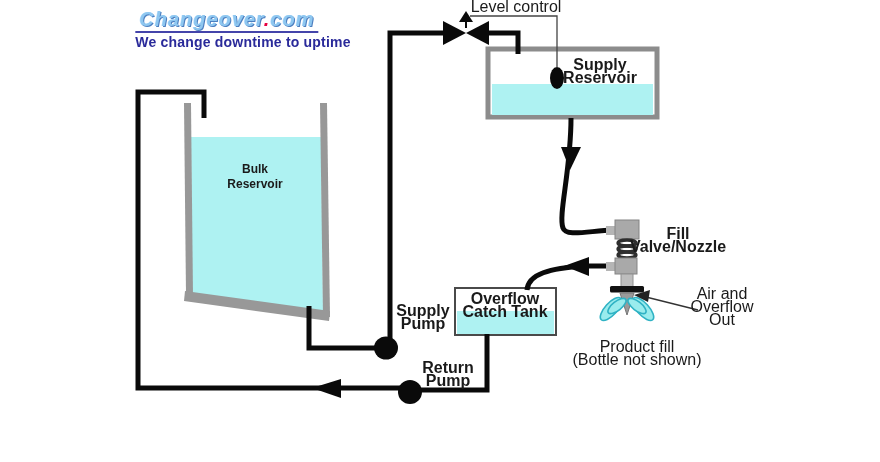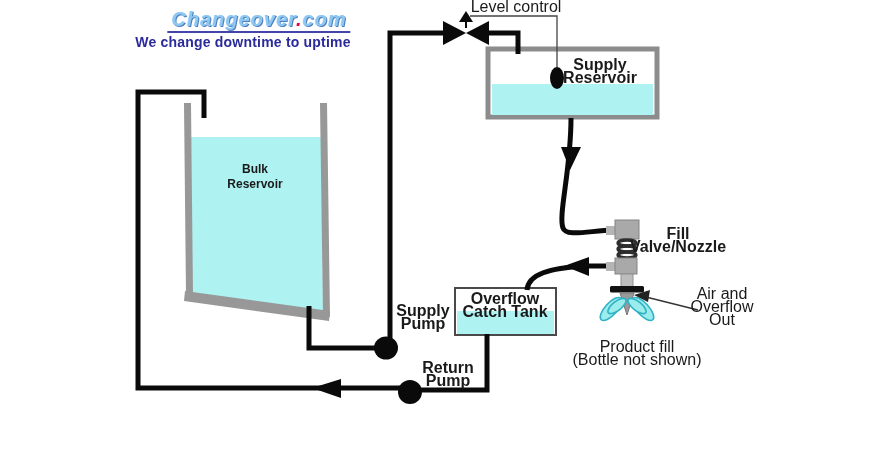--- a/index.html
+++ b/index.html
@@ -13,21 +13,21 @@
     font-size:16px;line-height:13px;transform:translateX(-50%);
     white-space:nowrap;
   }
   .lbl.bold{font-weight:bold;}
   .lbl.big{font-size:12px;line-height:15px;}
   #page-title{
     position:absolute;transform:translateX(-50%);
     font-size:29px;font-weight:bold;color:#111;letter-spacing:0.5px;
     white-space:nowrap;
   }
-  #logo{position:absolute;transform:translateX(-50%);text-align:right;}
+  #logo{position:absolute;transform:translateX(-50%);text-align:left;}
   #logo-brand{
     display:inline-block;font-size:20px;font-weight:bold;font-style:italic;
     color:#8ec7f0;text-shadow:1px 1px 0 #4d7fc0, -0.5px -0.5px 0 #bfe2ff;
     letter-spacing:1px;border-bottom:2px solid #4444aa;padding:0 4px 1px 4px;
     line-height:22px;
   }
   #logo-dot{color:#e80040;text-shadow:none;}
   #logo-tagline{
     font-size:14px;font-weight:bold;color:#2a2a9a;margin-top:1px;
     letter-spacing:0.2px;

